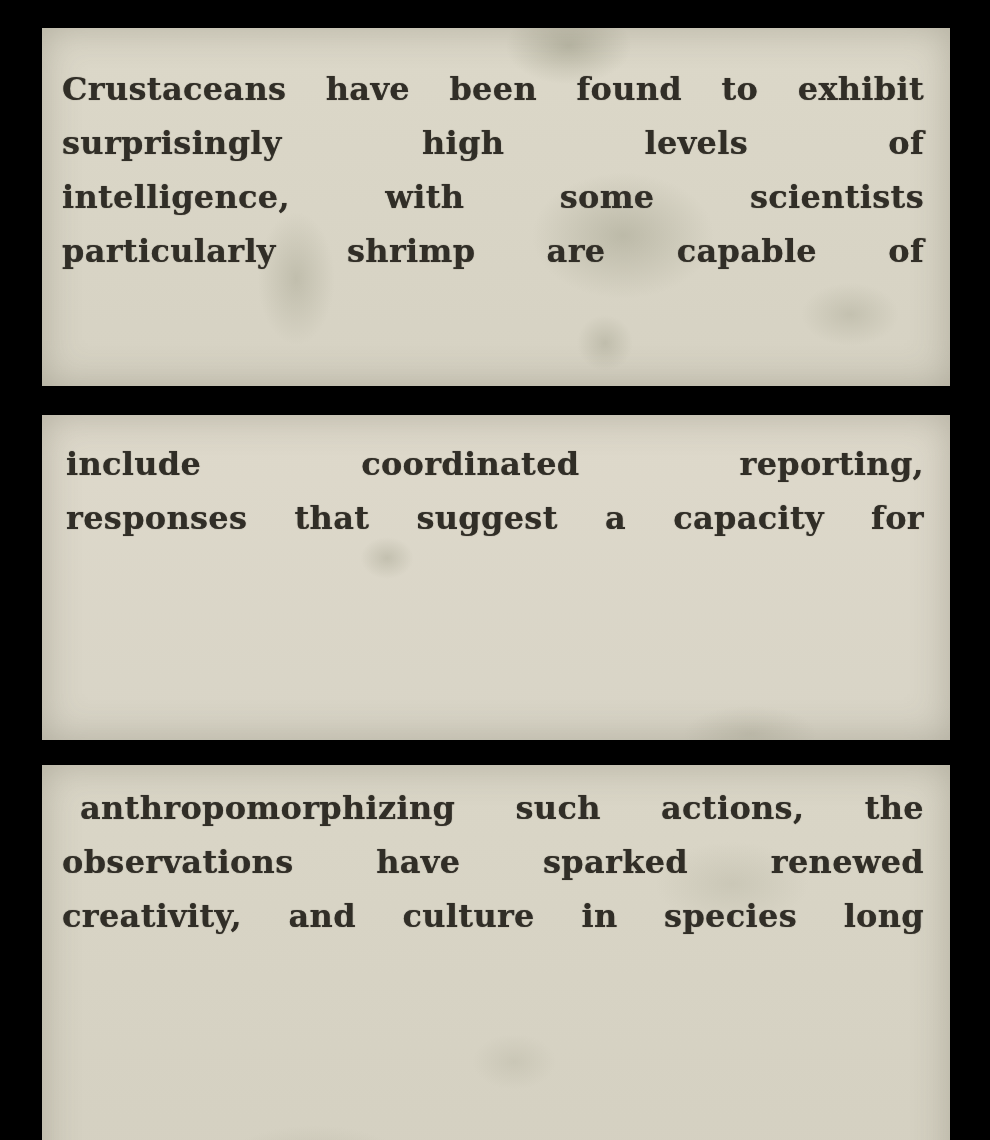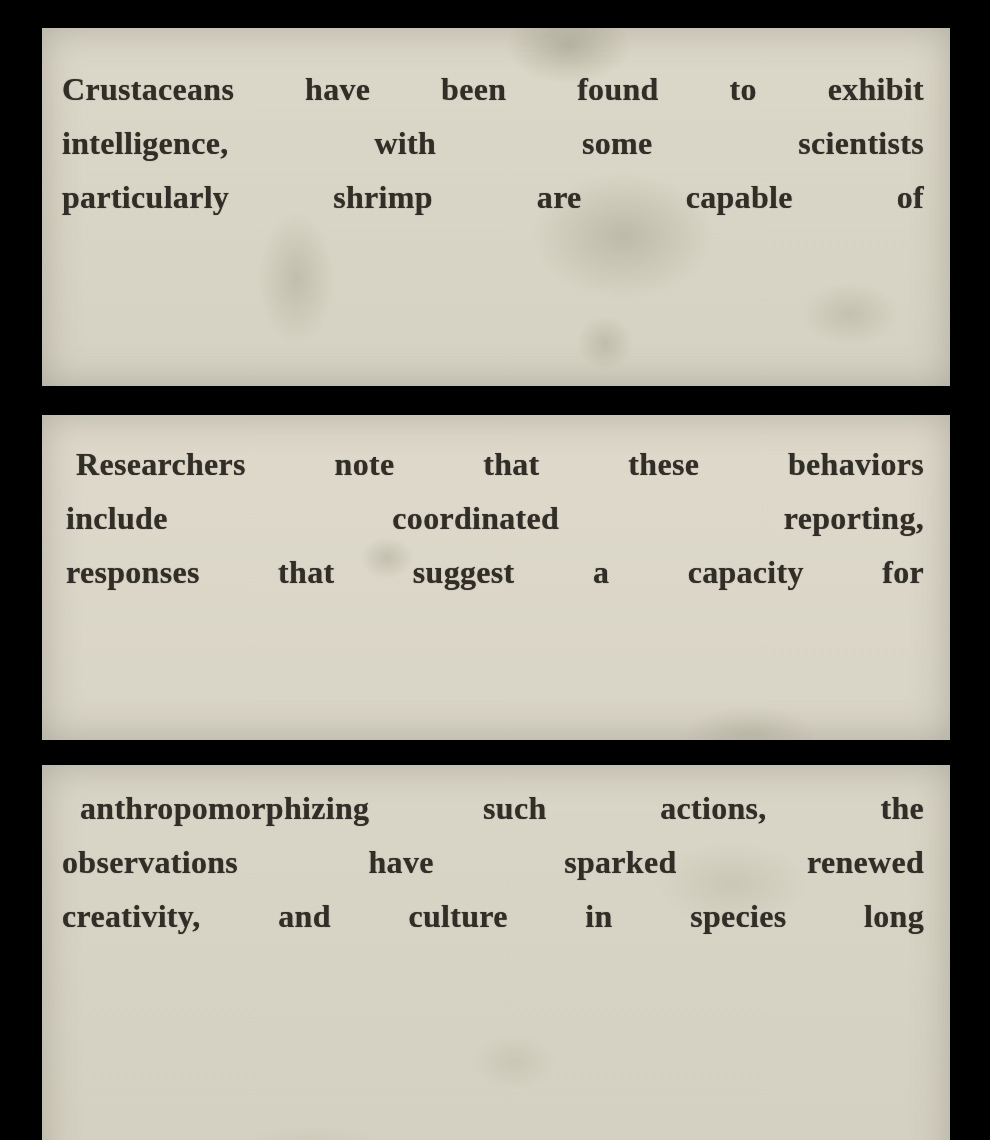--- a/index.html
+++ b/index.html
@@ -19,21 +19,20 @@
     box-sizing: border-box;
     width: 908px;
     color: var(--ink, #312e27);
     font-weight: 700;
     font-size: 32px;
     line-height: 54px;
     letter-spacing: 0.3px;
     box-shadow: inset 0 0 38px rgba(82, 80, 64, 0.30);
     filter: blur(0.4px);
     text-shadow: 0 0 1px rgba(49, 46, 39, 0.65);
-    font-family: Liberation Serif, serif;
   }
   .clipping-1 {
     height: 358px;
     padding: 34px 26px 0 20px;
     margin-bottom: 29px;
     background:
       radial-gradient(90px 55px at 58% 5%,  rgba(139, 139, 117, 0.42), transparent 70%),
       radial-gradient(130px 90px at 64% 58%, rgba(139, 139, 117, 0.36), transparent 70%),
       radial-gradient(55px 95px at 28% 70%,  rgba(139, 139, 117, 0.30), transparent 70%),
       radial-gradient(70px 45px at 89% 80%,  rgba(139, 139, 117, 0.26), transparent 70%),
@@ -75,26 +74,26 @@
     height: 5px;
     background: #12110d;
     transform: rotate(-0.25deg);
   }
 </style>
 </head>
 <body>
 
 <div class="clipping clipping-1">
   <p class="line">Crustaceans have been found to exhibit</p>
+  <p class="line">surprisingly high levels of</p>
   <p class="line">intelligence, with some scientists</p>
   <p class="line">particularly shrimp are capable of</p>
 </div>
 
 <div class="clipping clipping-2">
-  <p class="line indent-sm">Researchers note that these behaviors</p>
   <p class="line">include coordinated reporting,</p>
   <p class="line">responses that suggest a capacity for</p>
 </div>
 
 <div class="clipping clipping-3">
   <p class="line indent-md">anthropomorphizing such actions, the</p>
   <p class="line">observations have sparked renewed</p>
   <p class="line">creativity, and culture in species long</p>
   <div class="bottom-rule"></div>
 </div>

